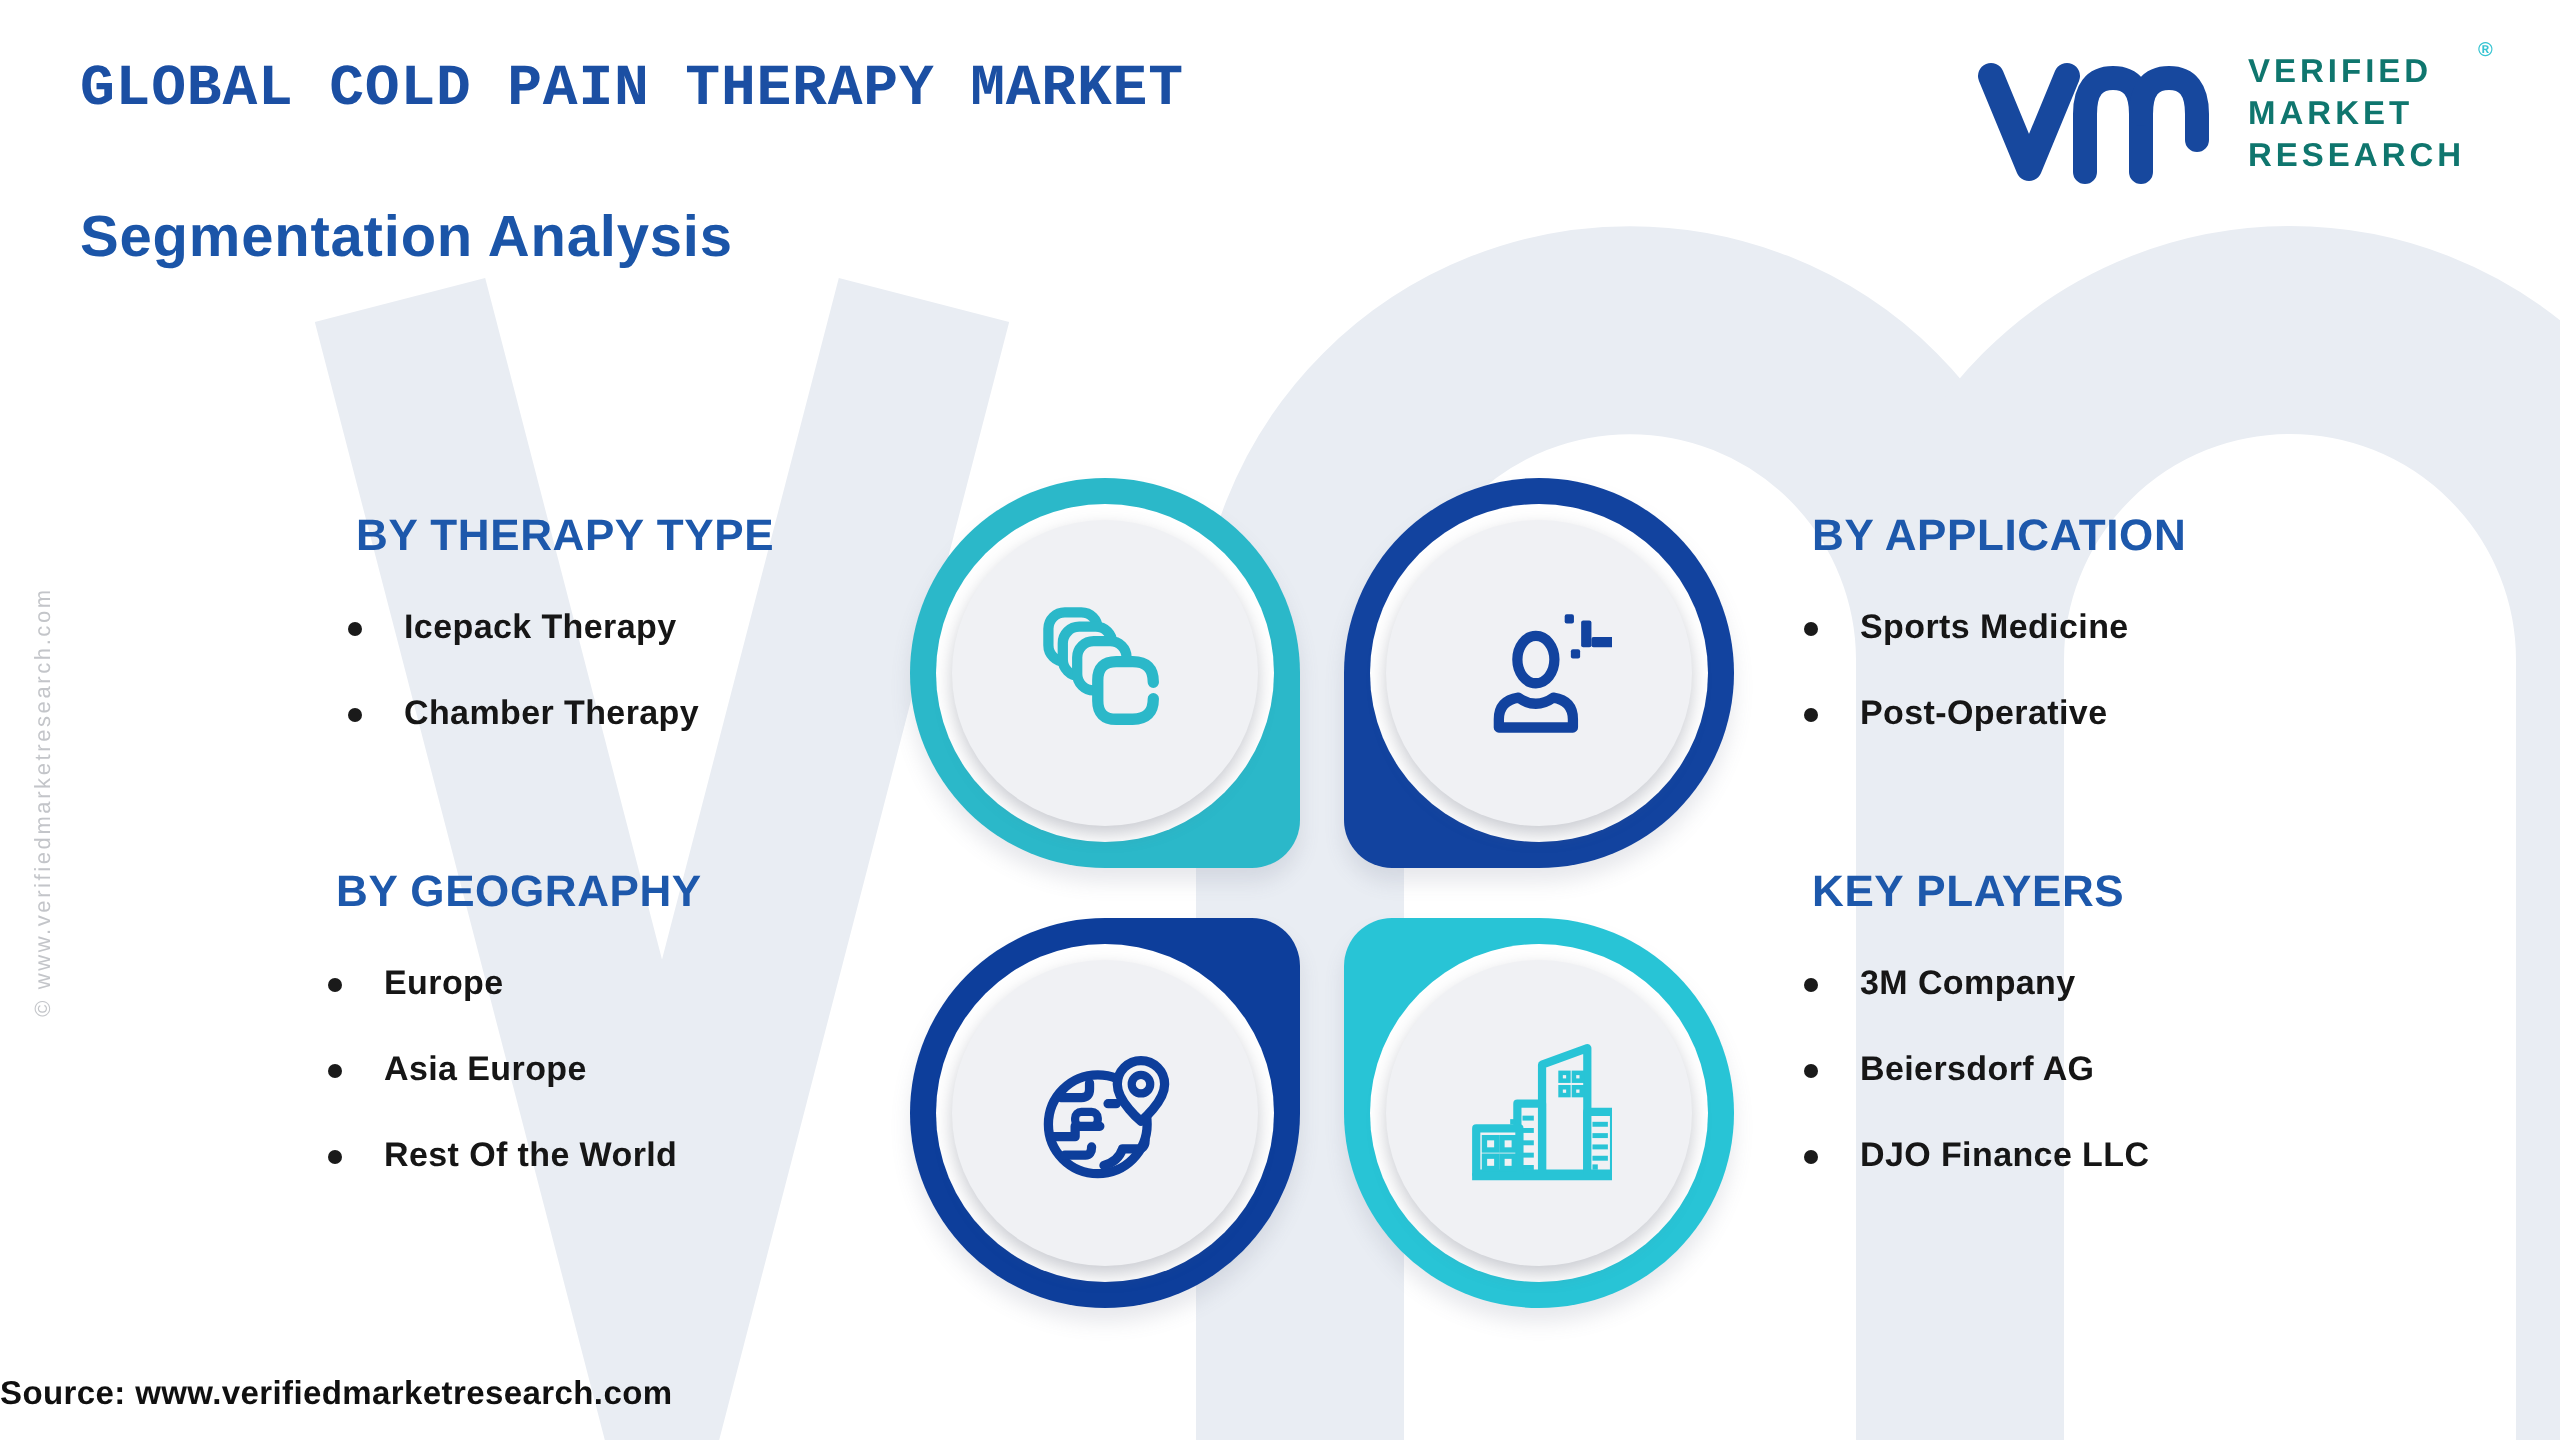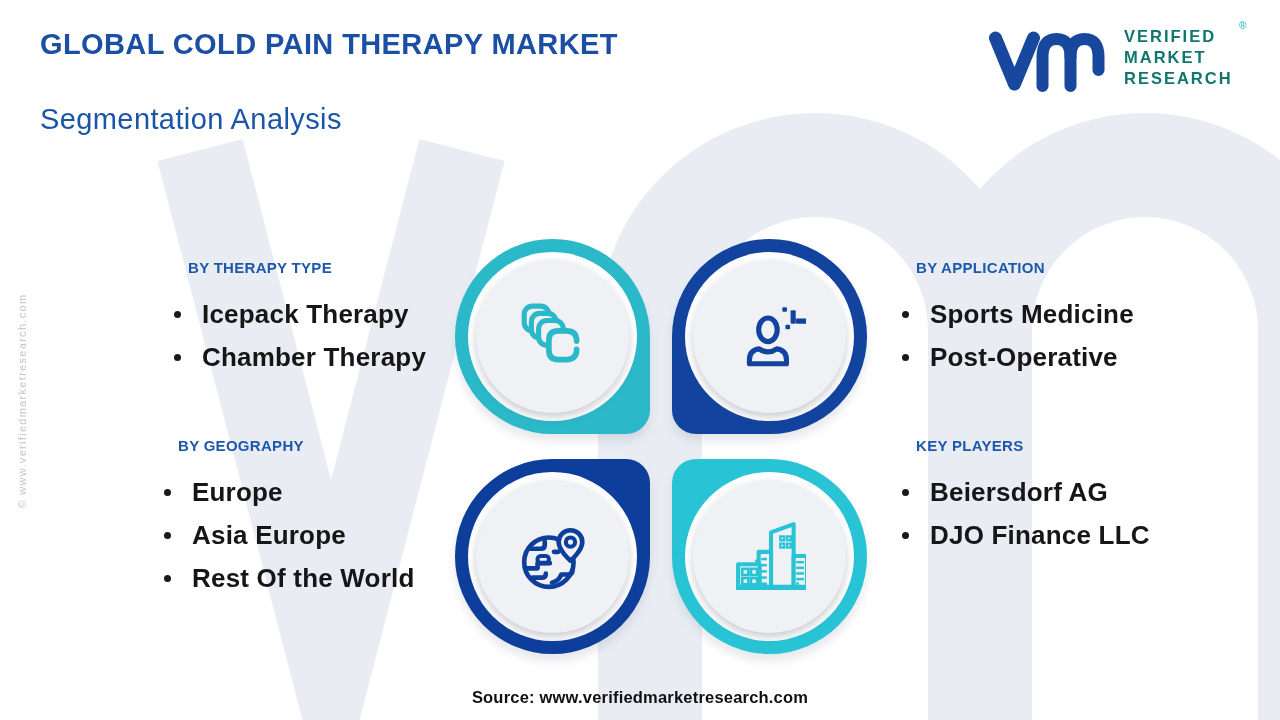--- a/index.html
+++ b/index.html
@@ -10,25 +10,25 @@
   #bg-watermark{position:absolute;left:0;top:0;width:1280px;height:720px;z-index:0;}
   .side-copyright{
     position:absolute;left:-117px;top:394px;width:280px;height:14px;z-index:1;
     transform:rotate(-90deg);text-align:center;
     font-size:11px;letter-spacing:1.3px;color:#c3c5c9;
   }
 
   
   .title{
     position:absolute;left:40px;top:28px;z-index:3;
-    font-size:29px;font-weight:bold;letter-spacing:.4px;color:#1b4fa3;
+    font-size:29px;font-weight:bold;letter-spacing:.4px;color:#1b4fa3;font-family:Liberation Mono, monospace;
   }
   .subtitle{
     position:absolute;left:40px;top:103px;z-index:3;
-    font-size:29px;font-weight:normal;letter-spacing:.4px;color:#1b55a8;
+    font-size:29px;font-weight:bold;letter-spacing:.4px;color:#1b55a8;
   }
 
   
   .logo{position:absolute;left:983px;top:20px;z-index:3;width:280px;height:80px;}
   .logo-monogram{position:absolute;left:0;top:4px;}
   .logo-wordmark{
     position:absolute;left:141px;top:6px;
     font-size:16.5px;font-weight:bold;letter-spacing:2px;line-height:21px;color:#0f766e;
   }
   .logo-reg{
@@ -50,36 +50,36 @@
     display:flex;align-items:center;justify-content:center;
   }
 
   
   .section{position:absolute;z-index:3;width:330px;}
   #sec-therapy{left:170px;top:256px;}
   #sec-application{left:898px;top:256px;}
   #sec-geography{left:160px;top:434px;}
   #sec-keyplayers{left:898px;top:434px;}
   .sec-heading{
-    font-size:15px;font-weight:bold;letter-spacing:.3px;color:#1d58ab;
-    line-height:24px;margin:0 0 21px 18px;
+    font-size:22px;font-weight:bold;letter-spacing:.3px;color:#1d58ab;
+    line-height:24px;margin:0 0 21px 8px;
   }
   .sec-list{list-style:none;margin:0;padding:0;}
   .sec-list li{
     position:relative;padding-left:32px;margin-bottom:17px;
-    font-size:26px;font-weight:600;line-height:26px;color:#161616;letter-spacing:.2px;
+    font-size:17px;font-weight:600;line-height:26px;color:#161616;letter-spacing:.2px;
   }
   .sec-list li::before{
     content:"";position:absolute;left:4px;top:10px;width:7px;height:7px;
     border-radius:50%;background:#1a1a1a;
   }
 
   
   .source{
-    position:absolute;left:0;right:0;top:688px;z-index:3;text-align:center;
+    position:absolute;left:0;right:0;top:688px;z-index:3;
     font-size:16.5px;font-weight:bold;letter-spacing:.2px;color:#101010;
   }
 </style>
 </head>
 <body>
 
 <div id="canvas">
 
   <svg id="bg-watermark" viewBox="0 0 1280 720" aria-hidden="true">
     <g stroke="#e9edf3" fill="none">
@@ -226,20 +226,21 @@
     <ul class="sec-list">
         <li>Europe</li>
         <li>Asia Europe</li>
         <li>Rest Of the World</li>
       </ul>
   </div>
 
   <div class="section" id="sec-keyplayers">
     <div class="sec-heading">KEY PLAYERS</div>
     <ul class="sec-list">
+        <li>3M Company</li>
         <li>Beiersdorf AG</li>
         <li>DJO Finance LLC</li>
       </ul>
   </div>
 
   <div class="source">Source: www.verifiedmarketresearch.com</div>
 
 </div>
 
 </body></html>

